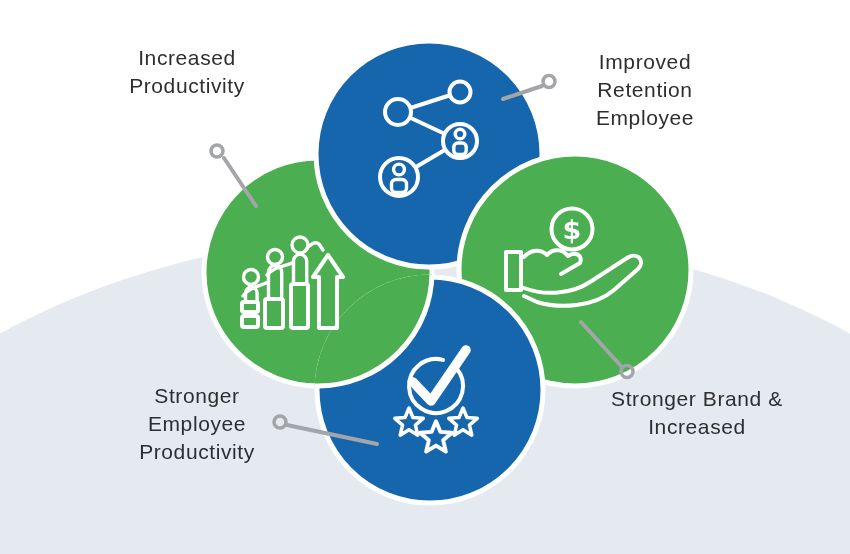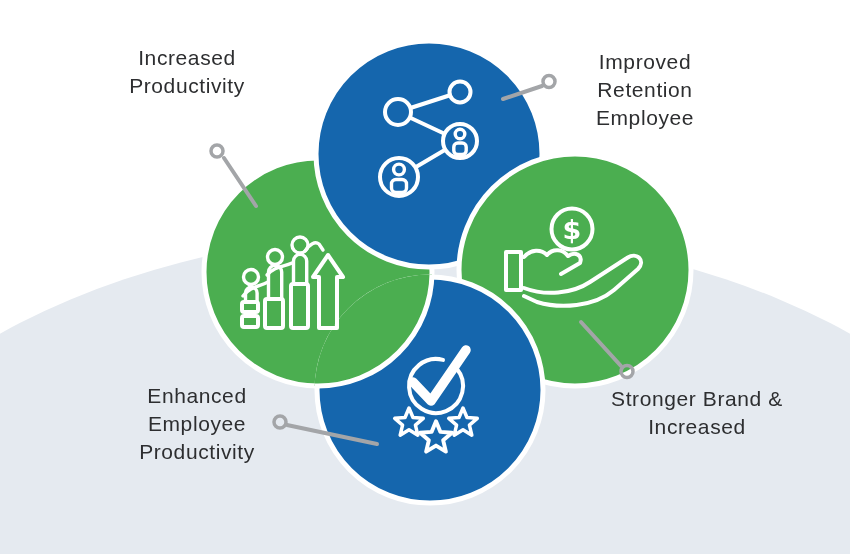--- a/index.html
+++ b/index.html
@@ -133,21 +133,21 @@
   <div class="label label-tl">
     <div>Increased</div>
     <div>Productivity</div>
   </div>
   <div class="label label-tr">
     <div>Improved</div>
     <div>Retention</div>
     <div>Employee</div>
   </div>
   <div class="label label-bl">
-    <div>Enhanced</div>
+    <div>Stronger</div>
     <div>Employee</div>
     <div>Productivity</div>
   </div>
   <div class="label label-br">
     <div>Stronger Brand &amp;</div>
     <div>Increased</div>
   </div>
 
 </div>
 

